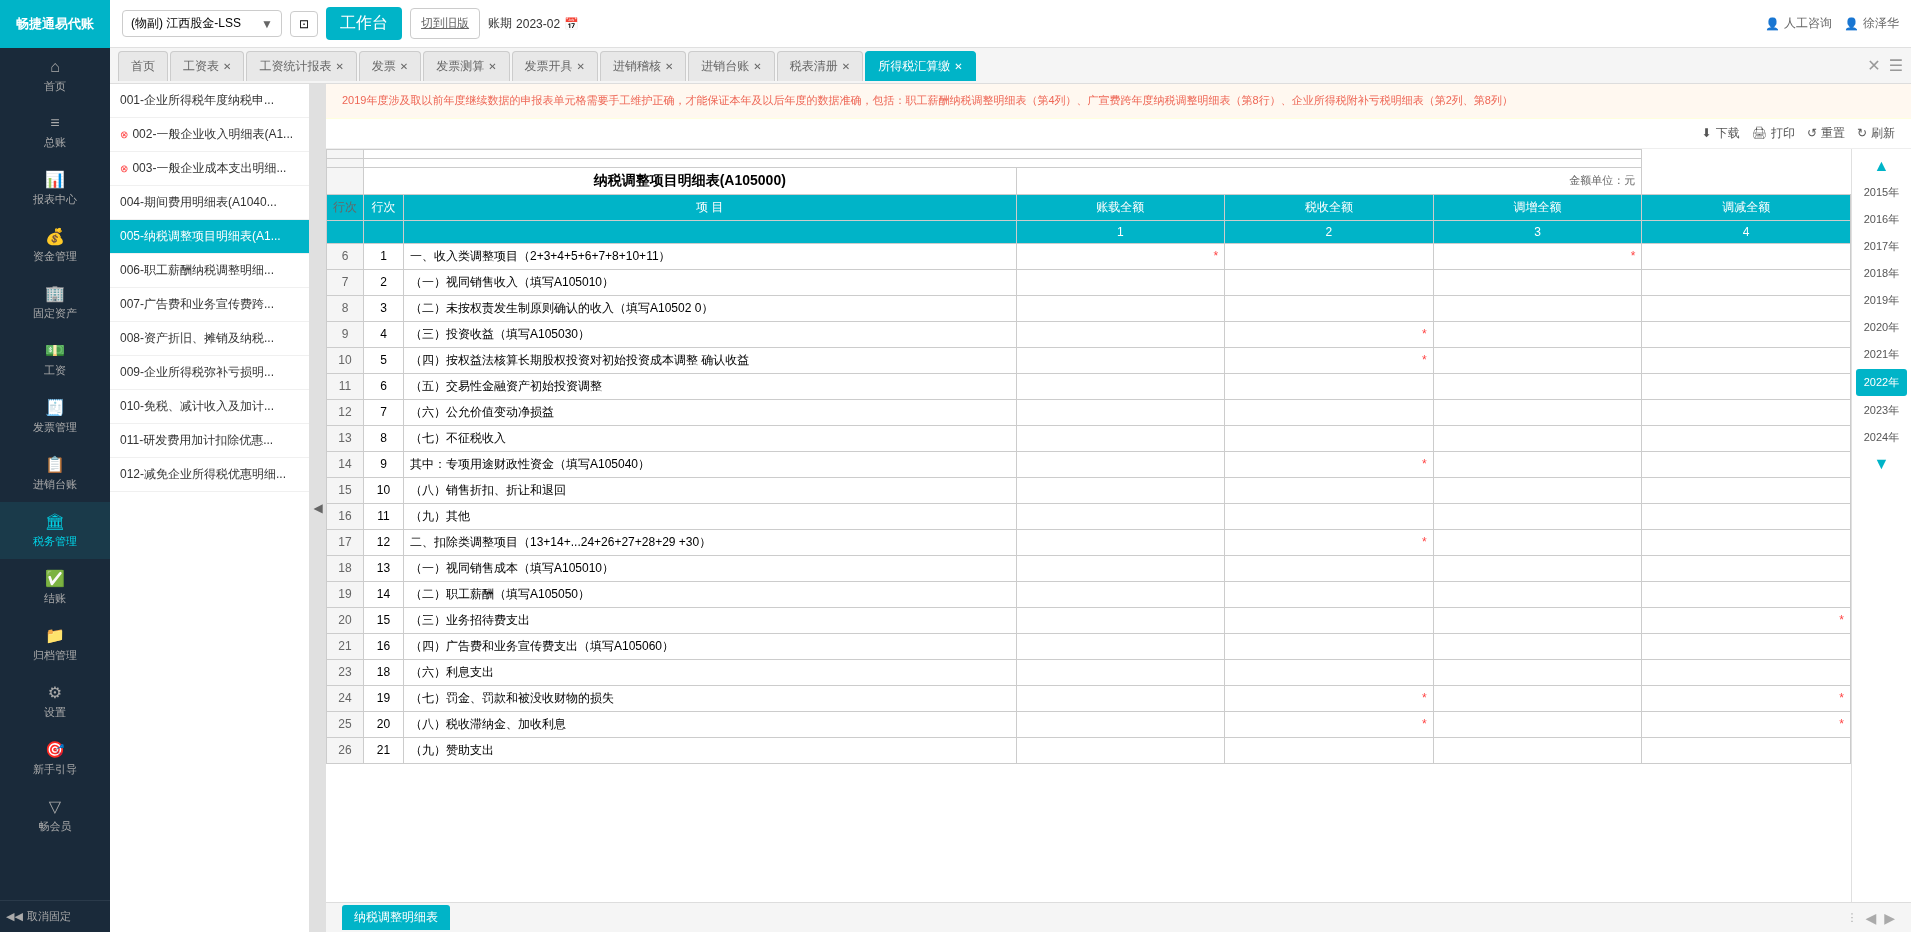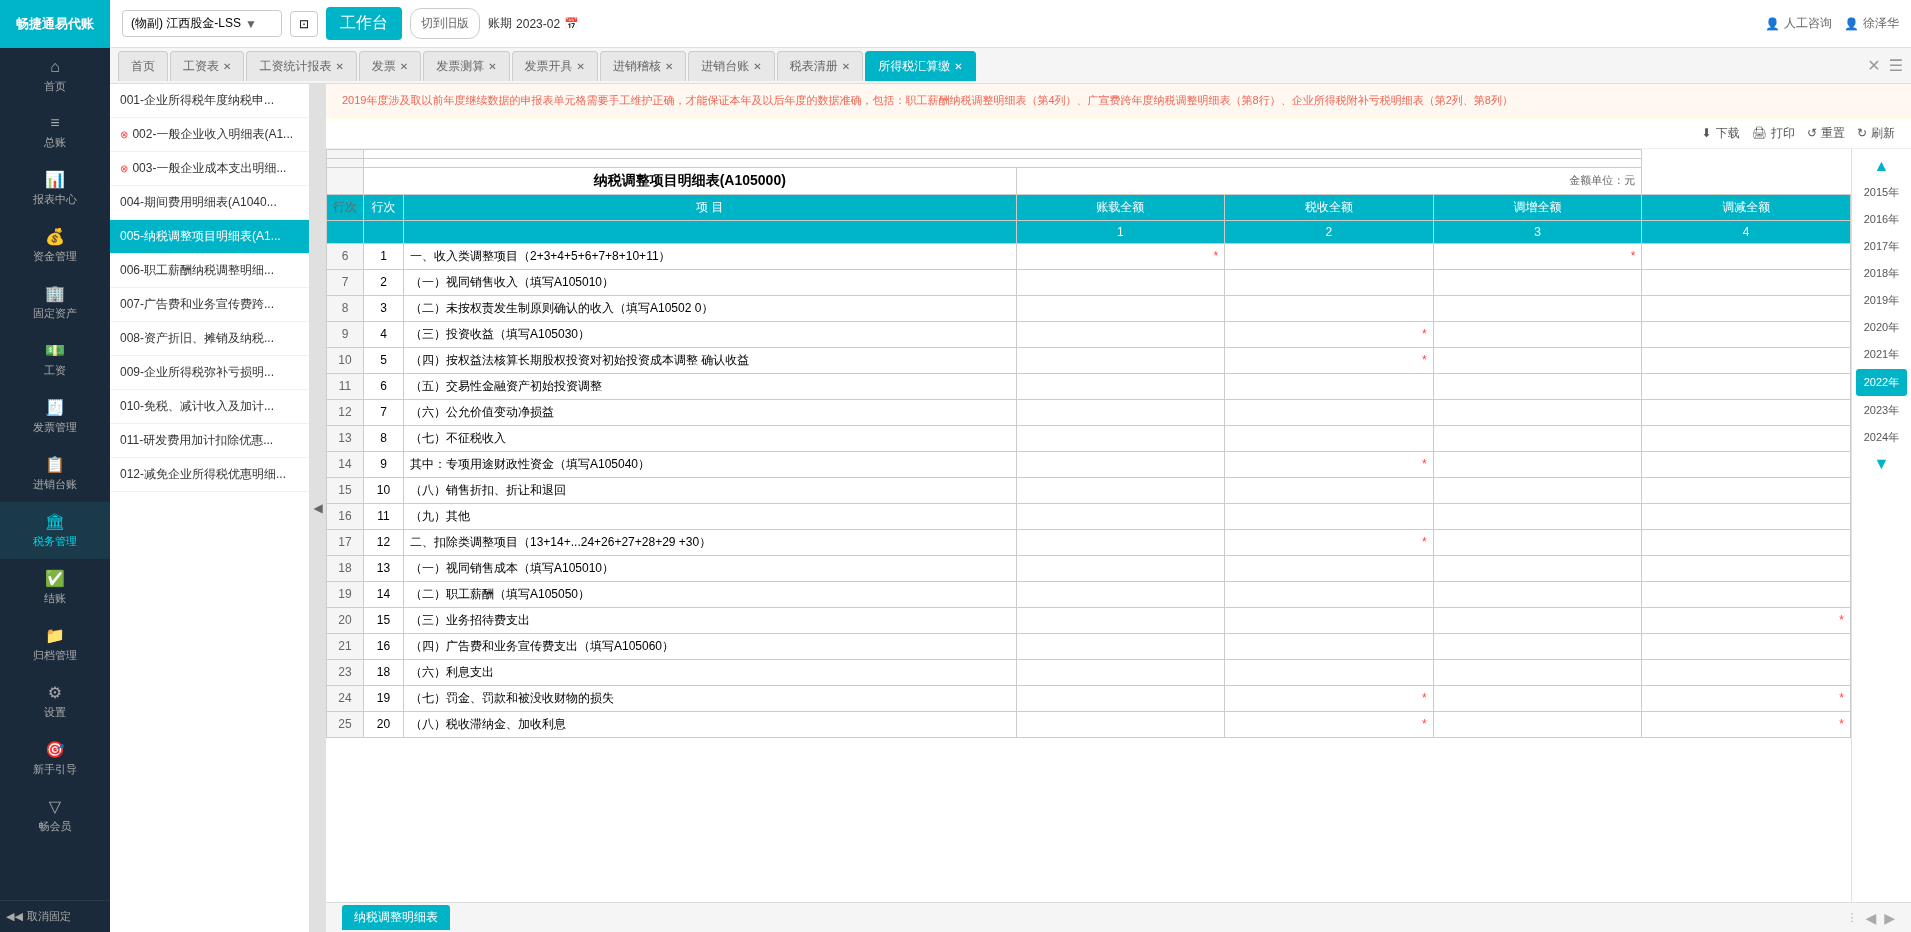--- a/index.html
+++ b/index.html
@@ -12,24 +12,24 @@
     .sidebar-item.active { background: #1a3a4a; color: #00d4e8; }
     .sidebar-item .icon { font-size: 16px; }
     .sidebar-bottom { margin-top: auto; border-top: 1px solid #2a3a4a; }
     .sidebar-item-fix { display: flex; align-items: center; padding: 8px 6px; color: #aaa; font-size: 11px; cursor: pointer; gap: 4px; }
 
     
     .main { flex: 1; display: flex; flex-direction: column; overflow: hidden; }
 
     
     .topbar { height: 48px; background: white; display: flex; align-items: center; padding: 0 12px; border-bottom: 1px solid #e0e0e0; gap: 8px; flex-shrink: 0; }
-    .company-select { display: flex; align-items: center; gap: 4px; border: 1px solid #ccc; border-radius: 4px; padding: 4px 8px; font-size: 12px; cursor: pointer; min-width: 160px; }
+    .company-select { display: flex; align-items: center; gap: 20px; border: 1px solid #ccc; border-radius: 4px; padding: 4px 8px; font-size: 12px; cursor: pointer; min-width: 160px; }
     .company-select .arrow { color: #666; }
     .btn-workbench { background: #00b4c8; color: white; border: none; border-radius: 4px; padding: 6px 14px; cursor: pointer; font-size: 16px; }
-    .btn-old { background: white; color: #666; border: 1px solid #ccc; border-radius: 11px; padding: 6px 10px; cursor: pointer; font-size: 12px; }
+    .btn-old { background: white; color: #666; border: 1px solid #ccc; border-radius: 4px; padding: 6px 10px; cursor: pointer; font-size: 12px; text-decoration: underline; }
     .period { display: flex; align-items: center; gap: 4px; font-size: 12px; color: #333; }
     .topbar-right { margin-left: auto; display: flex; align-items: center; gap: 12px; font-size: 12px; color: #666; }
     .user-info { display: flex; align-items: center; gap: 4px; }
 
     
     .tabbar { height: 36px; background: #f5f5f5; border-bottom: 1px solid #ddd; display: flex; align-items: center; padding: 0 8px; gap: 2px; flex-shrink: 0; overflow-x: auto; }
     .tab { display: flex; align-items: center; gap: 4px; padding: 6px 12px; border-radius: 4px 4px 0 0; font-size: 12px; cursor: pointer; white-space: nowrap; background: #e8e8e8; color: #666; border: 1px solid #ccc; border-bottom: none; }
     .tab.active { background: #00b4c8; color: white; border-color: #00b4c8; }
     .tab .close { font-size: 10px; cursor: pointer; }
     .tabbar-right { margin-left: auto; display: flex; align-items: center; gap: 8px; }
@@ -496,20 +496,29 @@
                 <td class="data-cell"><span class="asterisk">*</span></td>
               </tr>
               <tr>
                 <td class="row-num">25</td>
                 <td class="hang">20</td>
                 <td class="label-cell">（八）税收滞纳金、加收利息</td>
                 <td class="data-cell"></td>
                 <td class="data-cell"><span class="asterisk">*</span></td>
                 <td class="data-cell"></td>
                 <td class="data-cell"><span class="asterisk">*</span></td>
+              </tr>
+              <tr>
+                <td class="row-num">26</td>
+                <td class="hang">21</td>
+                <td class="label-cell">（九）赞助支出</td>
+                <td class="data-cell"></td>
+                <td class="data-cell"></td>
+                <td class="data-cell"></td>
+                <td class="data-cell"></td>
               </tr>
             </tbody>
           </table>
         </div>
 
         <div class="year-panel">
           <div class="year-nav">▲</div>
           <div class="year-item">2015年</div>
           <div class="year-item">2016年</div>
           <div class="year-item">2017年</div>

